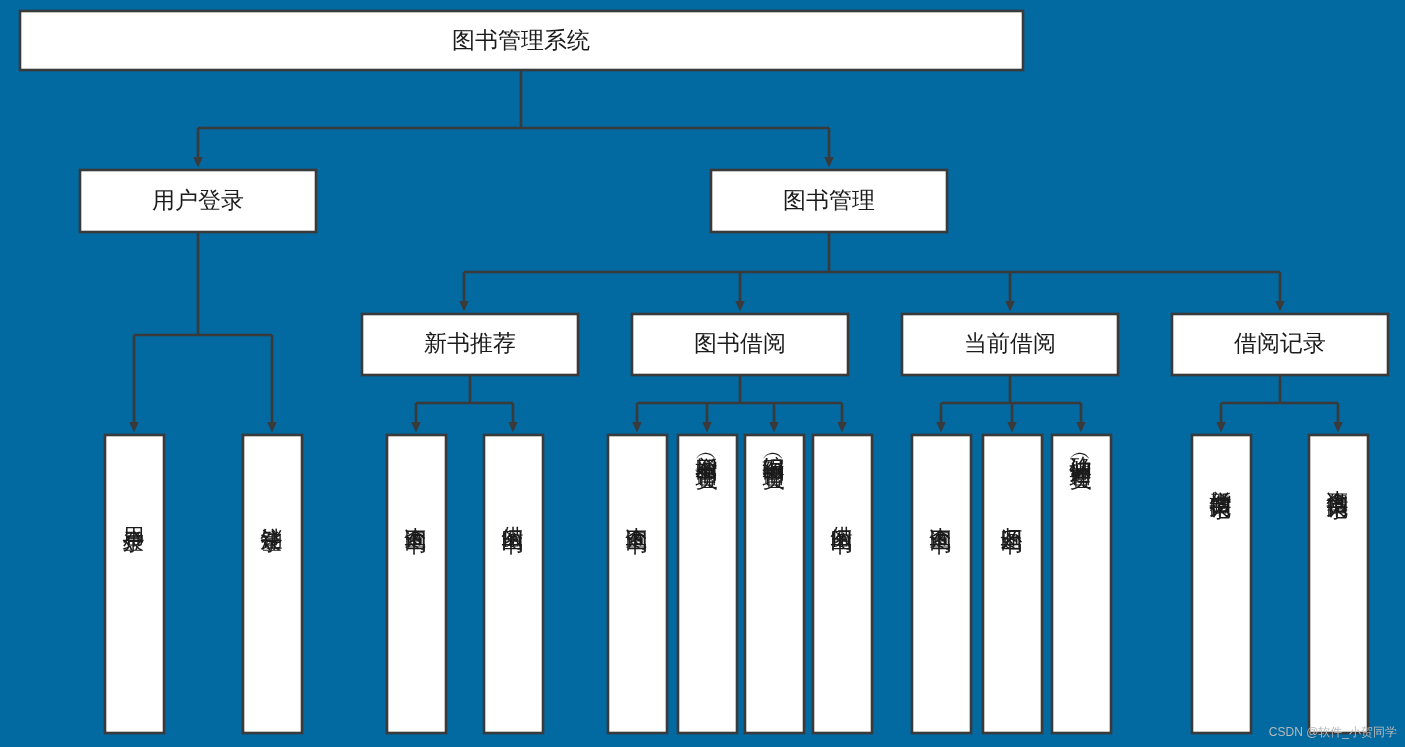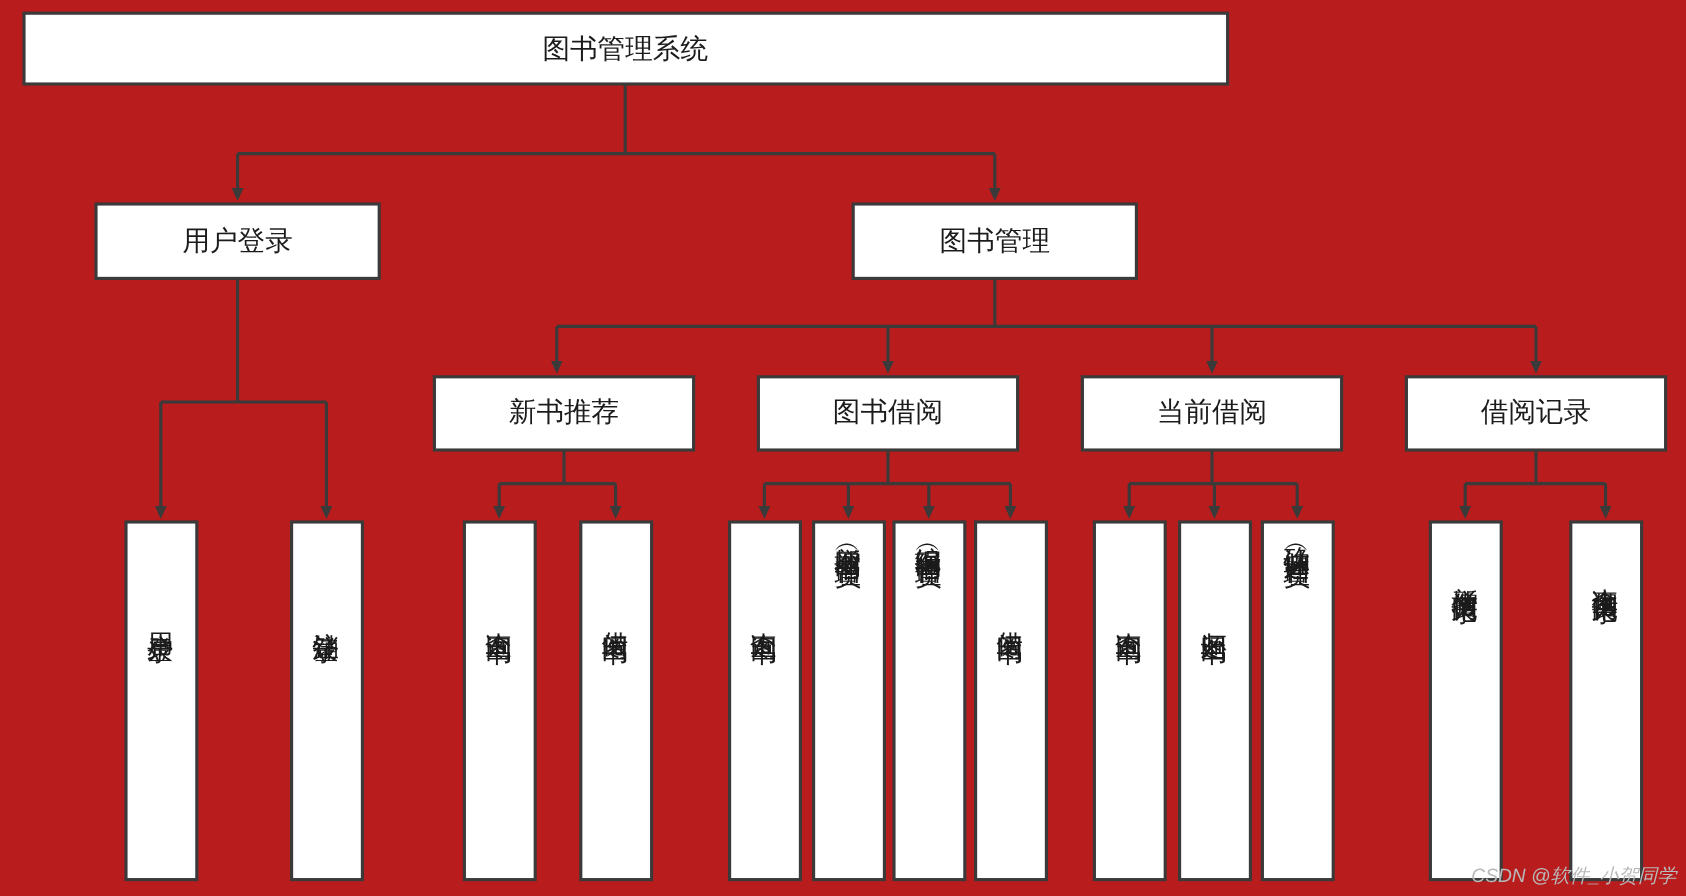--- a/index.html
+++ b/index.html
@@ -8,21 +8,21 @@
     padding: 0;
     background: #ffffff;
   }
   body {
     font-family: "Liberation Sans", "DejaVu Sans", sans-serif;
   }
   #diagram-root {
     position: relative;
     width: 1405px;
     height: 747px;
-    background: #b91c1c;
+    background: #0369a1;
     overflow: hidden;
   }
   svg#tree-svg {
     position: absolute;
     left: 0;
     top: 0;
     width: 1405px;
     height: 747px;
     display: block;
   }
@@ -54,25 +54,24 @@
     font-size: 22px;
     writing-mode: vertical-rl;
     text-orientation: upright;
     letter-spacing: 2px;
   }
   .watermark {
     position: absolute;
     right: 8px;
     bottom: 6px;
     color: #b9b9b9;
-    font-size: 16px;
+    font-size: 12px;
     font-family: "Liberation Sans", "DejaVu Sans", sans-serif;
     white-space: nowrap;
     user-select: none;
-    font-style: italic;
   }
 </style>
 </head>
 <body>
 
 <div id="diagram-root">
 
   <svg id="tree-svg" viewBox="0 0 1405 747">
     <defs>
       <marker id="arrow" markerWidth="13" markerHeight="13" refX="1.5" refY="5" orient="auto" markerUnits="userSpaceOnUse">

